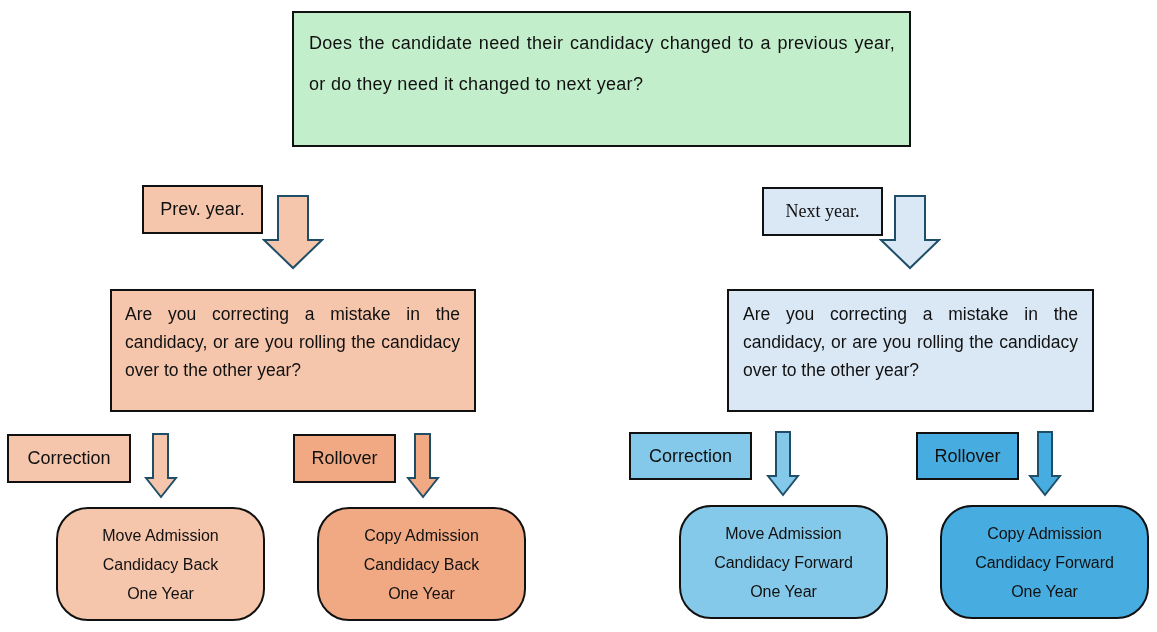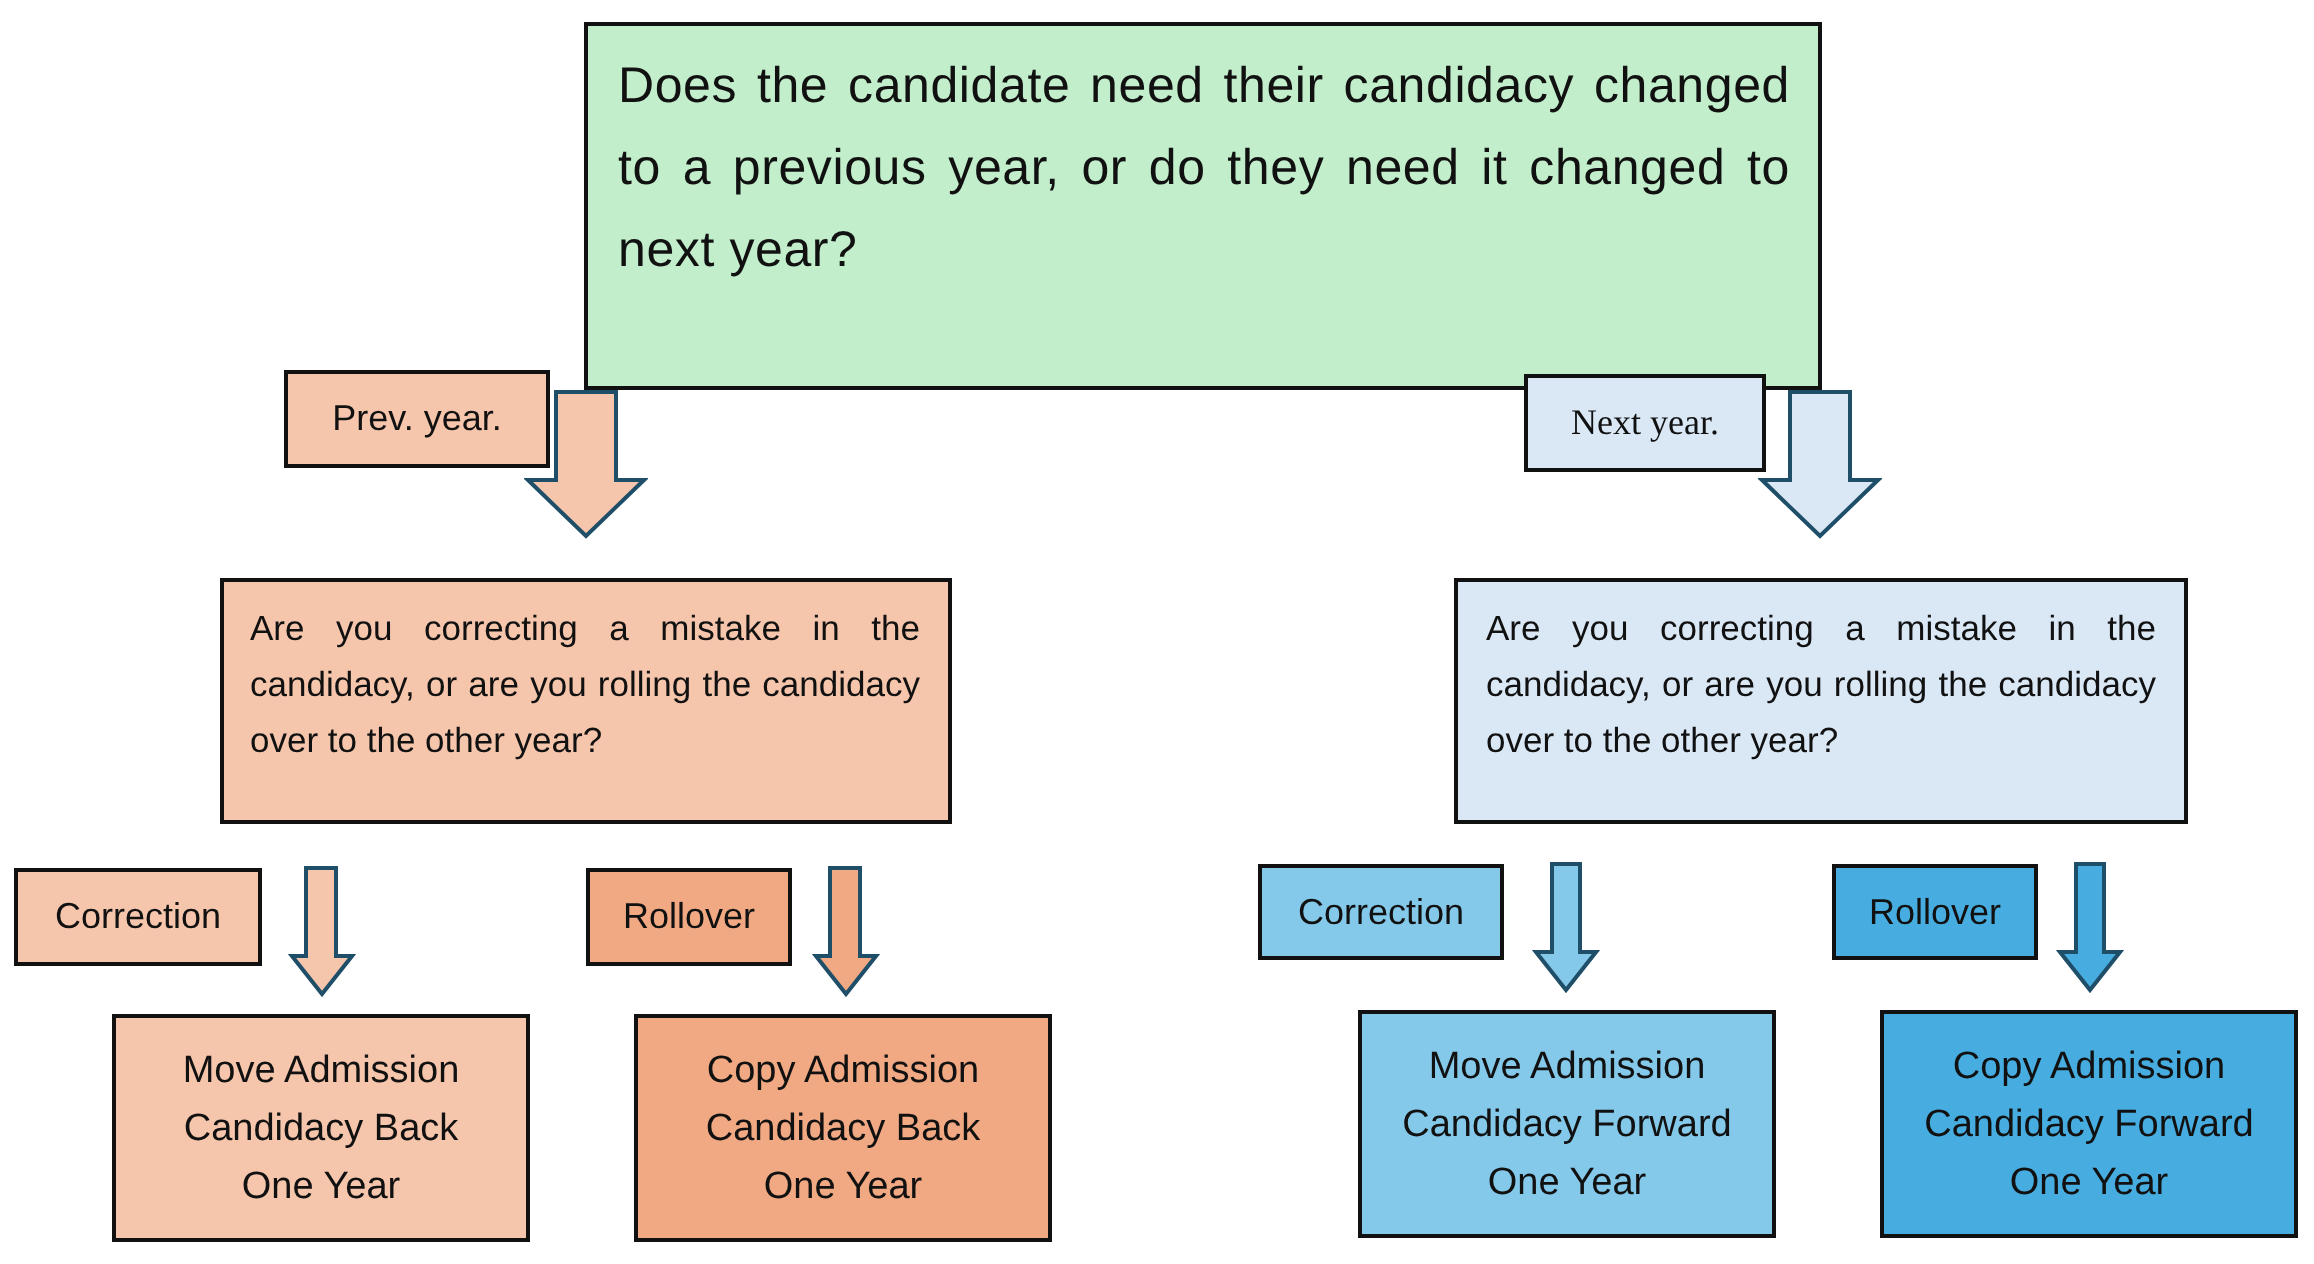--- a/index.html
+++ b/index.html
@@ -2,32 +2,32 @@
 <html><head>
 <meta charset="utf-8">
 <style>
   html, body { margin: 0; padding: 0; background: #ffffff; }
   body { width: 1157px; height: 632px; position: relative; overflow: hidden;
          font-family: "Liberation Sans", "DejaVu Sans", sans-serif; color: #111; }
   .box { position: absolute; box-sizing: border-box; border: 2px solid #111; }
   .q { text-align: justify; text-align-last: left; }
   .label { display: flex; align-items: center; justify-content: center; font-size: 18px; }
   .result { display: flex; align-items: center; justify-content: center; text-align: center;
-            font-size: 19px; line-height: 29px; }
+            font-size: 16px; line-height: 29px; border-radius: 32px; }
   .arrow { position: absolute; }
   svg { display: block; }
 </style>
 </head>
 <body>
 
-<div class="box q" style="left:292px; top:11px; width:619px; height:184px; background:#c2eecb; padding:10px 14px 0 15px; font-size:25px; line-height:41px; letter-spacing:0.3px;">
+<div class="box q" style="left:292px; top:11px; width:619px; height:136px; background:#c2eecb; padding:10px 14px 0 15px; font-size:18px; line-height:41px; letter-spacing:0.3px;">
   <span>Does the candidate need their candidacy changed to a previous year, or do they need it changed to next year?</span>
 </div>
 
-<div class="box label" style="left:142px; top:185px; width:133px; height:49px; background:#f6c6ac;">
+<div class="box label" style="left:142px; top:185px; width:121px; height:49px; background:#f6c6ac;">
   <span>Prev. year.</span>
 </div>
 <div class="arrow" style="left:262px; top:195px;">
   <svg width="62" height="75" viewBox="0 0 62 75">
     <polygon points="16,1 46,1 46,45 60,45 31,73 2,45 16,45" fill="#f6c6ac" stroke="#1f4e68" stroke-width="2"></polygon>
   </svg>
 </div>
 
 <div class="box q" style="left:110px; top:289px; width:366px; height:123px; background:#f6c6ac; padding:9px 14px 0 13px; font-size:17.5px; line-height:28px;">
   <span>Are you correcting a mistake in the candidacy, or are you rolling the candidacy over to the other year?</span>

